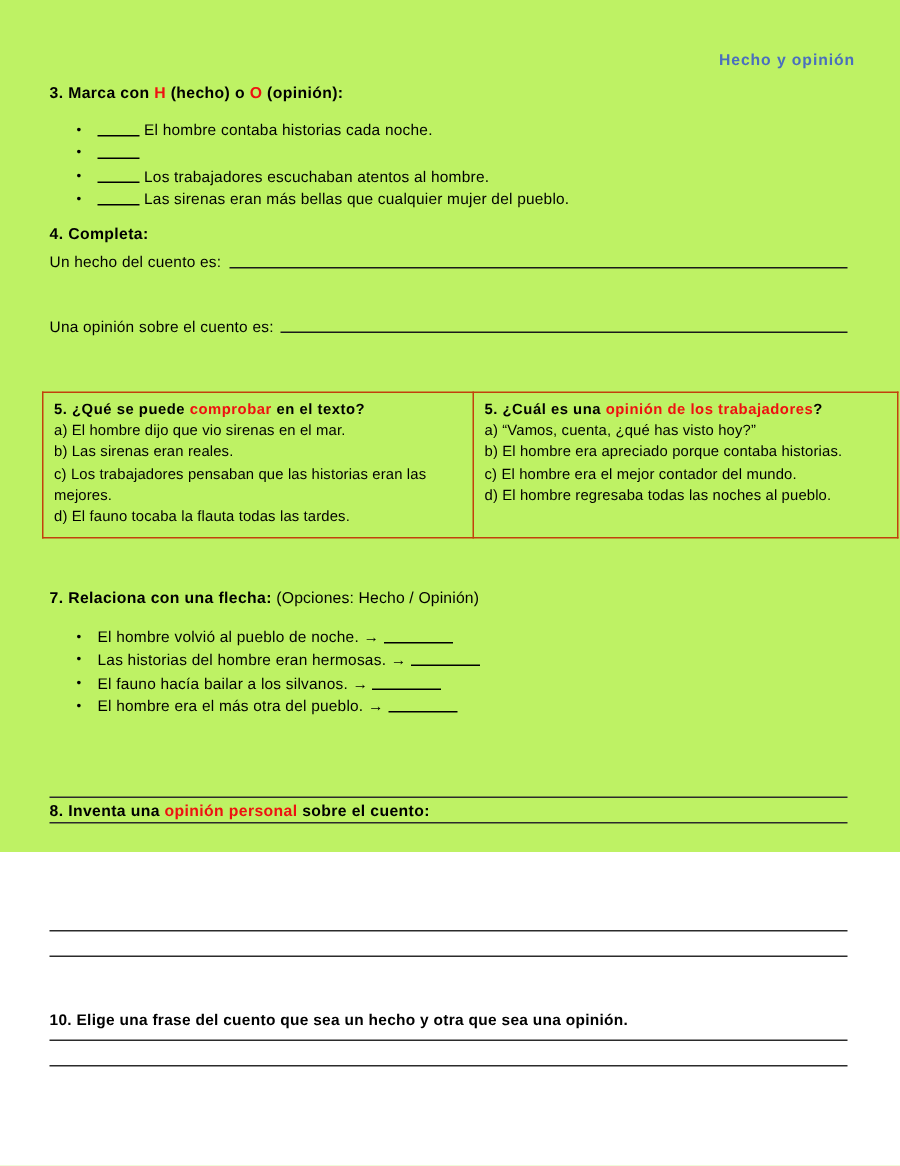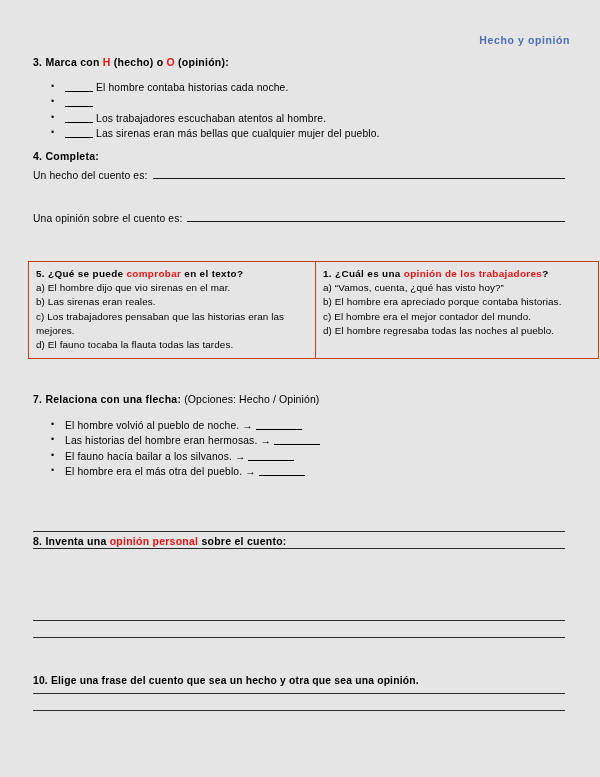--- a/index.html
+++ b/index.html
@@ -13,22 +13,22 @@
     position: relative;
     font-family: "Liberation Sans", sans-serif;
     color: #000000;
     overflow: hidden;
   }
 
   .page {
     position: absolute;
     top: 0; left: 0;
     width: 600px;
-    height: 777px;
-    background: #e5e5e5;
+    height: 568px;
+    background: #bef264;
   }
 
   
   .header-title {
     position: absolute;
     top: 34px;
     right: 30px;
     font-size: 10.5px;
     font-weight: 600;
     letter-spacing: 0.6px;
@@ -188,21 +188,21 @@
     <tbody>
         <tr>
       <td class="left-cell">
         <span class="cell-title"><span>5. ¿Qué se puede </span><span class="red">comprobar</span><span> en el texto?</span></span>
         <span class="opt">a) El hombre dijo que vio sirenas en el mar.</span>
         <span class="opt">b) Las sirenas eran reales.</span>
         <span class="opt">c) Los trabajadores pensaban que las historias eran las mejores.</span>
         <span class="opt">d) El fauno tocaba la flauta todas las tardes.</span>
       </td>
       <td class="right-cell">
-        <span class="cell-title"><span>1. ¿Cuál es una </span><span class="red">opinión de los trabajadores</span><span>?</span></span>
+        <span class="cell-title"><span>5. ¿Cuál es una </span><span class="red">opinión de los trabajadores</span><span>?</span></span>
         <span class="opt">a) “Vamos, cuenta, ¿qué has visto hoy?”</span>
         <span class="opt">b) El hombre era apreciado porque contaba historias.</span>
         <span class="opt">c) El hombre era el mejor contador del mundo.</span>
         <span class="opt">d) El hombre regresaba todas las noches al pueblo.</span>
       </td>
     </tr>
   </tbody>
     </table>
 
   <div class="block" style="top:389px;">

